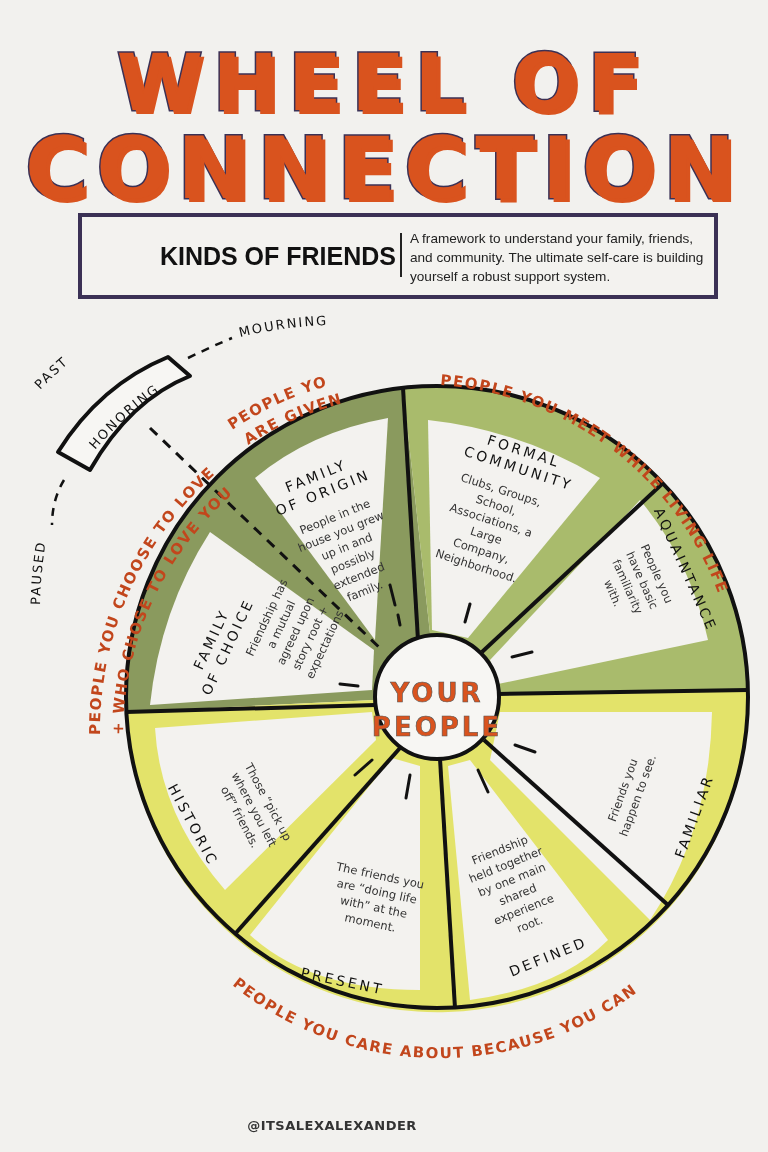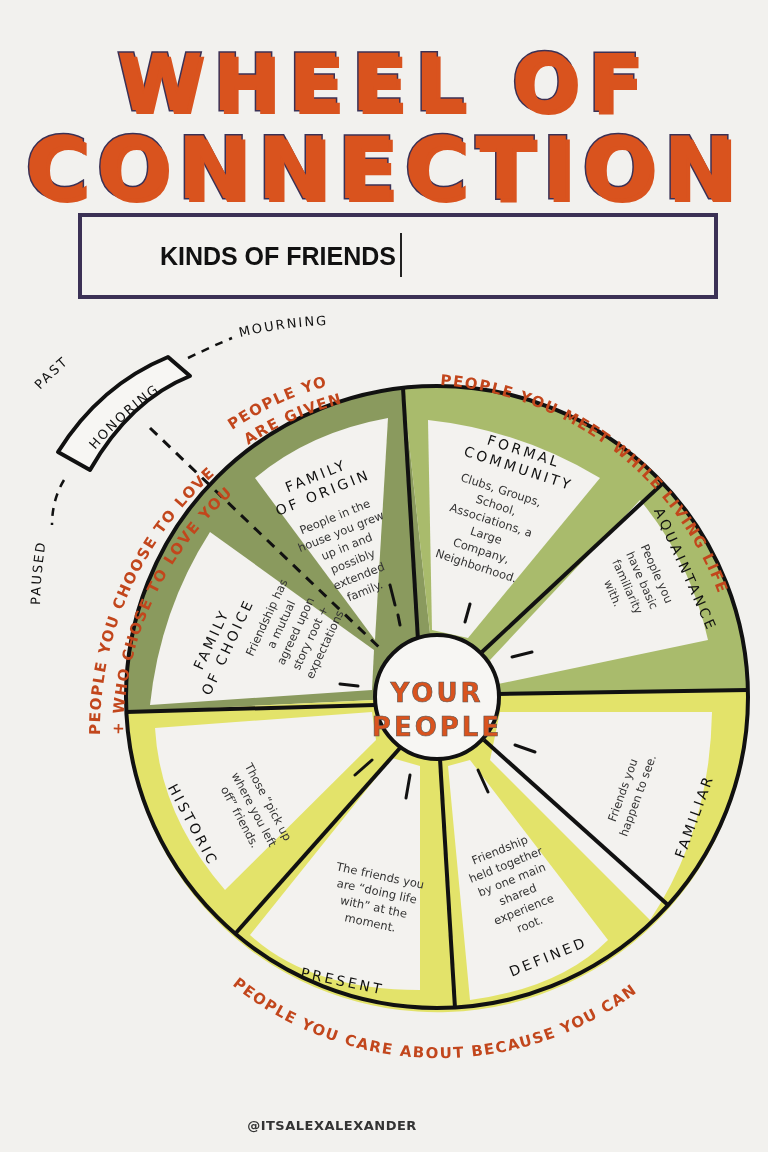--- a/index.html
+++ b/index.html
@@ -21,20 +21,21 @@
 </style>
 </head>
 <body>
 
 <div class="title l1">WHEEL OF</div>
 <div class="title l2">CONNECTION</div>
 
 <div class="subbox">
   <div class="heading">KINDS OF FRIENDS</div>
   <div class="divider"></div>
+  <div class="desc">A framework to understand your family, friends, and community. The ultimate self-care is building yourself a robust support system.</div>
 </div>
 
 <svg id="wheel" width="768" height="1152" viewBox="0 0 768 1152">
   <defs>
 
     <path id="arc-meet" d="M 440 385 A 320 320 0 0 1 735 660" fill="none"></path>
     <path id="arc-care" d="M 232 985 A 330 330 0 0 0 640 990" fill="none"></path>
     <path id="arc-choose1" d="M 100 735 A 345 345 0 0 1 232 460" fill="none"></path>
     <path id="arc-choose2" d="M 123 735 A 322 322 0 0 1 250 480" fill="none"></path>
     <path id="arc-given1" d="M 232 430 A 330 330 0 0 1 335 384" fill="none"></path>

